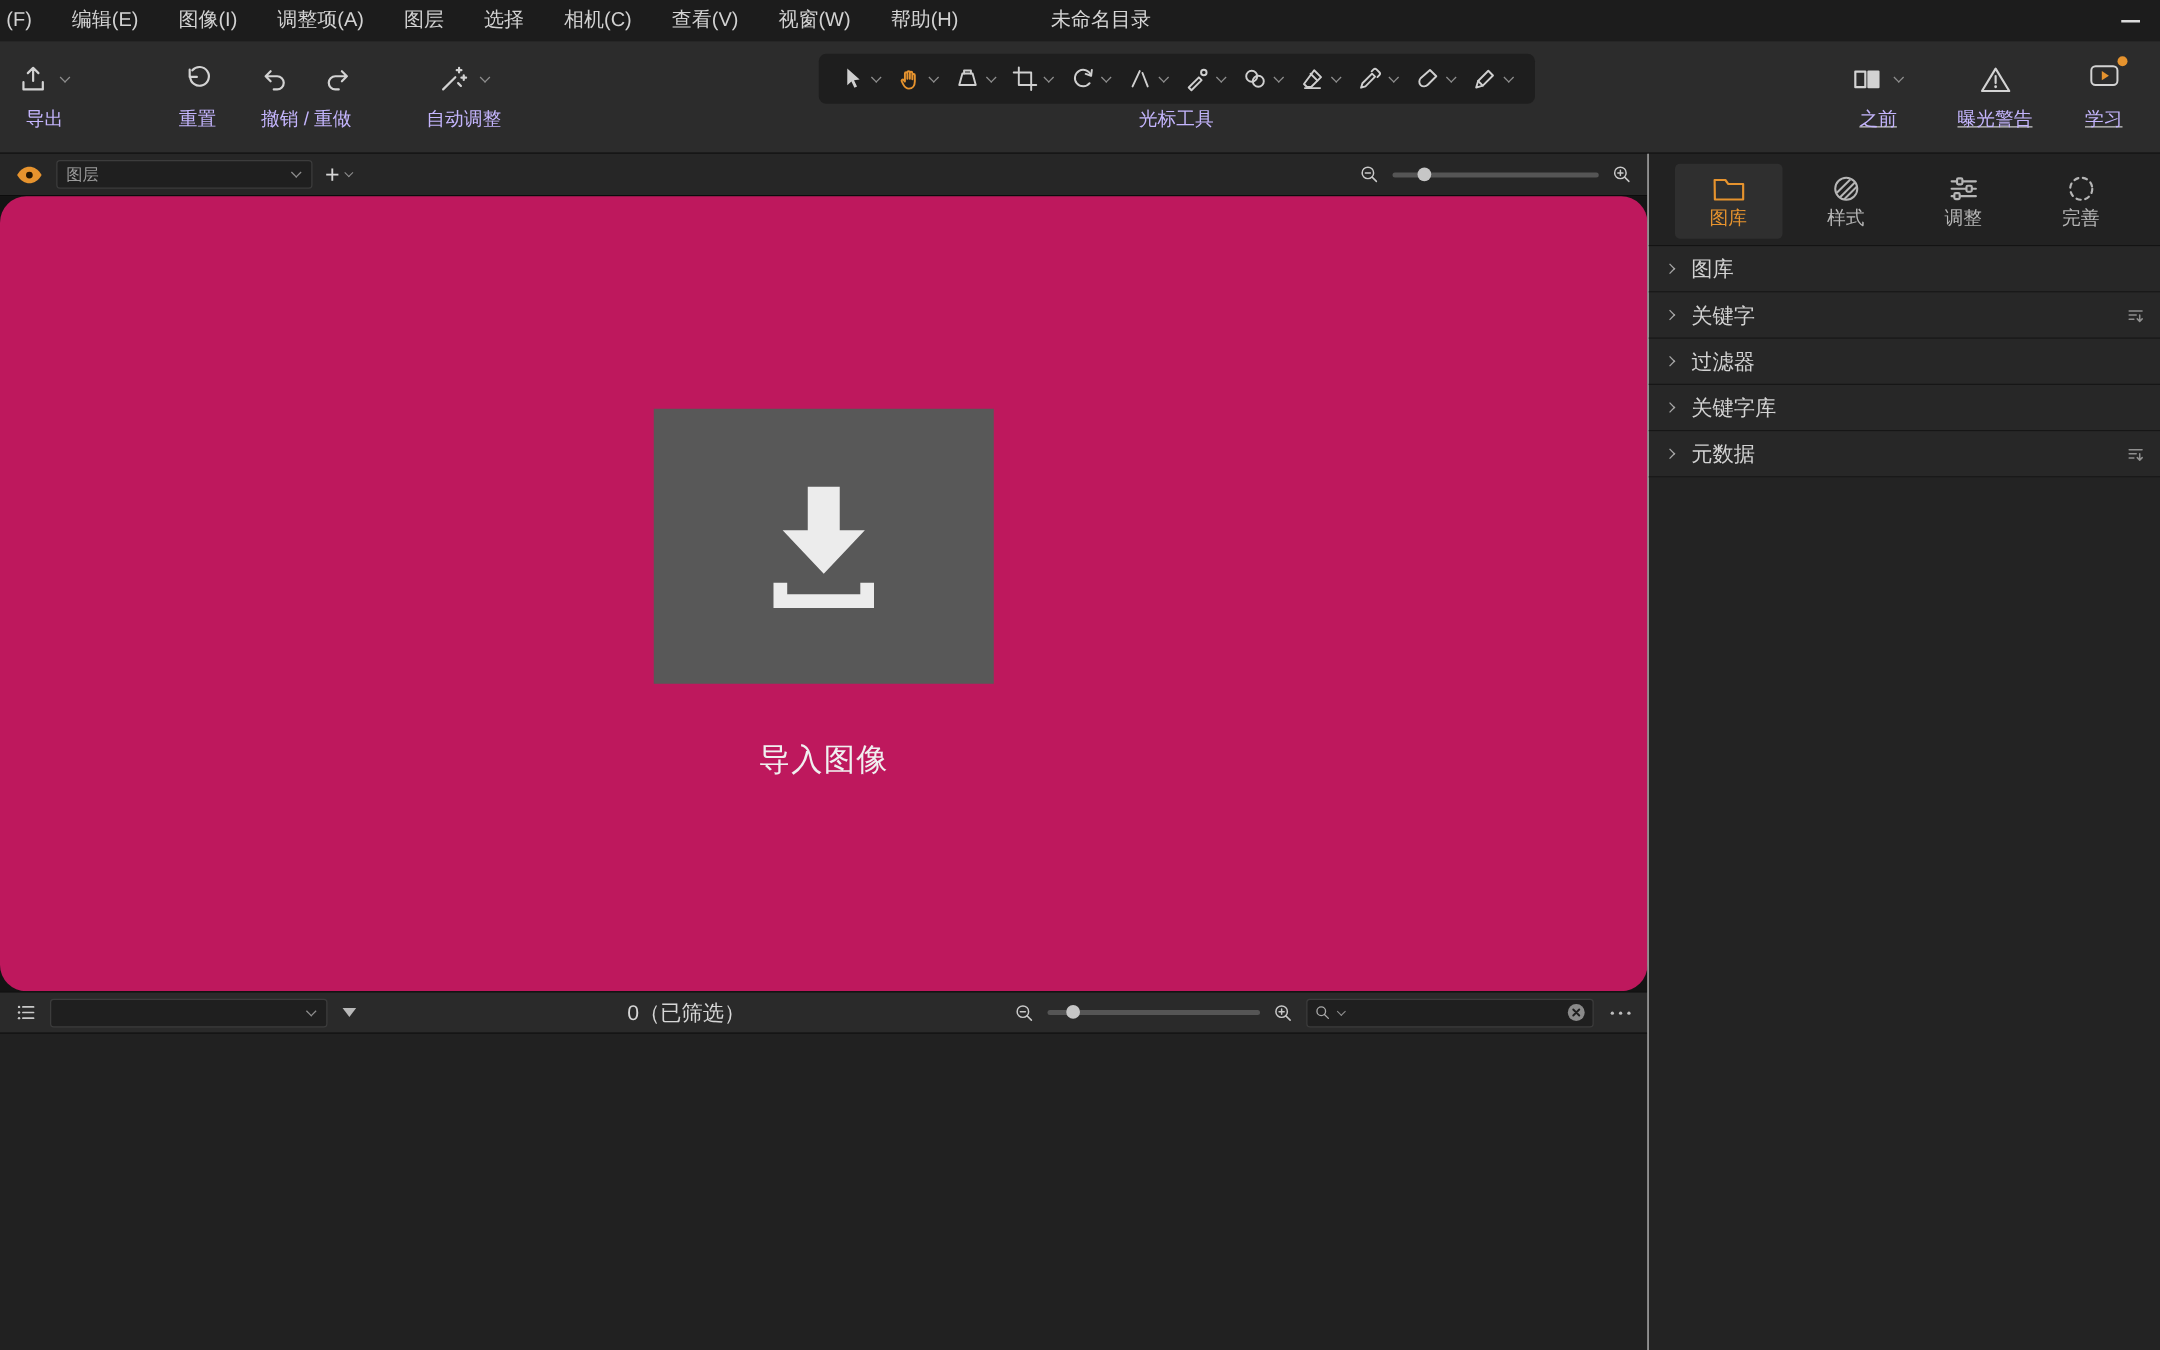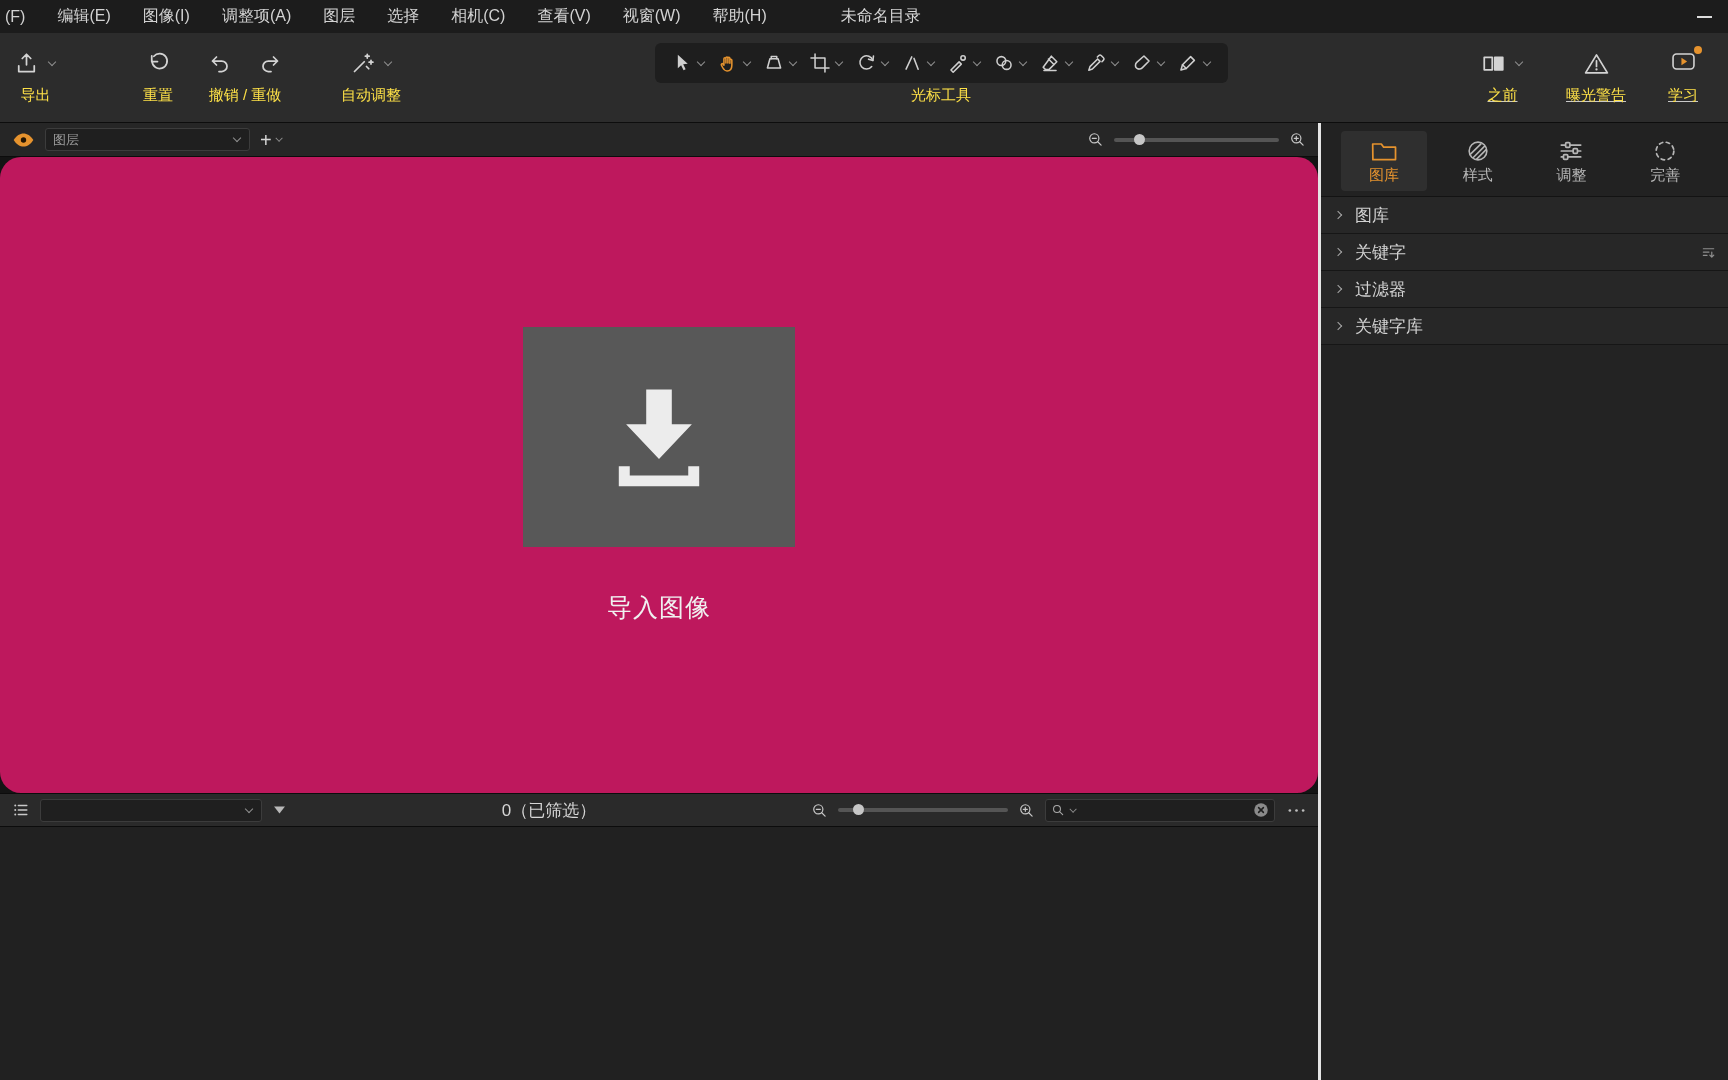--- a/index.html
+++ b/index.html
@@ -29,21 +29,21 @@
   .menu-item:first-child{padding-left:5px;}
   .window-title{margin-left:58px;color:#d6d6d6;white-space:nowrap;}
   .win-min{margin-left:auto;padding:0 16px;height:100%;display:flex;align-items:center;}
   .win-min .dash{display:block;width:15px;height:2px;background:#dcdcdc;}
 
   
   .toolbar{height:90px;background:#2c2c2c;display:flex;align-items:flex-start;padding-top:10px;border-bottom:1px solid #0d0d0d;}
   .tb-group{display:flex;flex-direction:column;align-items:center;flex:none;}
   .tb-iconrow{height:40px;display:flex;align-items:center;gap:9px;color:#d3d3d3;}
   .tb-iconrow svg{width:25px;height:25px;}
-  .tb-label{font-size:15px;color:#fde047;margin-top:3px;white-space:nowrap;}
+  .tb-label{font-size:15px;color:#c4b5fd;margin-top:3px;white-space:nowrap;}
   .g-export{margin-left:14px;}
   .g-reset{margin-left:86px;}
   .g-undoredo{margin-left:34px;}
   .g-undoredo .tb-iconrow{gap:26px;}
   .g-auto{margin-left:58px;}
 
   .cursor-cluster{display:flex;flex-direction:column;align-items:center;margin:0 auto;}
   .tools-row{background:#1e1e1e;border-radius:6px;padding:6px 16px;display:flex;align-items:center;gap:11px;height:40px;}
   .tool{display:flex;align-items:center;gap:4px;color:#cfcfcf;}
   .tool .ticon svg{width:22px;height:22px;}
@@ -85,21 +85,21 @@
   .search{width:230px;height:23px;background:#1f1f1f;border:1px solid #3c3c3c;border-radius:3px;display:flex;align-items:center;padding:0 5px;gap:3px;color:#a9a9a9;}
   .search .ticon svg{width:15px;height:15px;}
   .search input{flex:1;min-width:0;background:transparent;border:none;outline:none;color:#ddd;font-size:13px;font-family:inherit;}
   .search .clear svg{width:16px;height:16px;}
   .more{color:#bdbdbd;margin-left:2px;}
   .more svg{width:19px;height:7px;}
 
   .browser-strip{height:253px;background:#212121;}
 
   
-  .right-panel{width:410px;background:#232323;border-left:3px solid #e5e5e5;display:flex;flex-direction:column;}
+  .right-panel{width:410px;background:#232323;border-left:1px solid #e5e5e5;display:flex;flex-direction:column;}
   .panel-tabs{height:74px;display:flex;align-items:center;justify-content:center;gap:8px;padding:6px 20px 4px;border-bottom:1px solid #131313;background:#222;}
   .ptab{width:86px;height:60px;display:flex;flex-direction:column;align-items:center;justify-content:center;gap:4px;color:#b6b6b6;border-radius:4px;font-size:15px;}
   .ptab svg{width:28px;height:24px;}
   .ptab.active{background:#2f2f2f;color:var(--accent);}
   .ptab .ptab-label{line-height:1;}
 
   .section{height:37px;background:#272727;border-bottom:1px solid #161616;display:flex;align-items:center;padding:0 12px 0 14px;gap:11px;}
   .sec-label{font-size:17px;color:#d2d2d2;}
   .section .action{margin-left:auto;color:#8f8f8f;}
   .section .action svg{width:15px;height:15px;}
@@ -505,16 +505,26 @@
           </span>
         </div>
         <div class="section">
           <span class="chev chev-right"></span>
           <span class="sec-label">过滤器</span>
         </div>
         <div class="section">
           <span class="chev chev-right"></span>
           <span class="sec-label">关键字库</span>
         </div>
+        <div class="section">
+          <span class="chev chev-right"></span>
+          <span class="sec-label">元数据</span>
+          <span class="ticon action">
+            <svg viewBox="0 0 16 16" fill="none" stroke="currentColor" stroke-width="1.3" stroke-linecap="round" stroke-linejoin="round">
+              <path d="M2.5 4 h11 M2.5 7.5 h6 M2.5 11 h4"></path>
+              <path d="M11.5 7.5 v5.3 M9.4 10.8 l2.1 2.1 2.1-2.1"></path>
+            </svg>
+          </span>
+        </div>
       </div>
     <div class="panel-rest"></div>
   </div>
 </div>
 
 </body></html>

